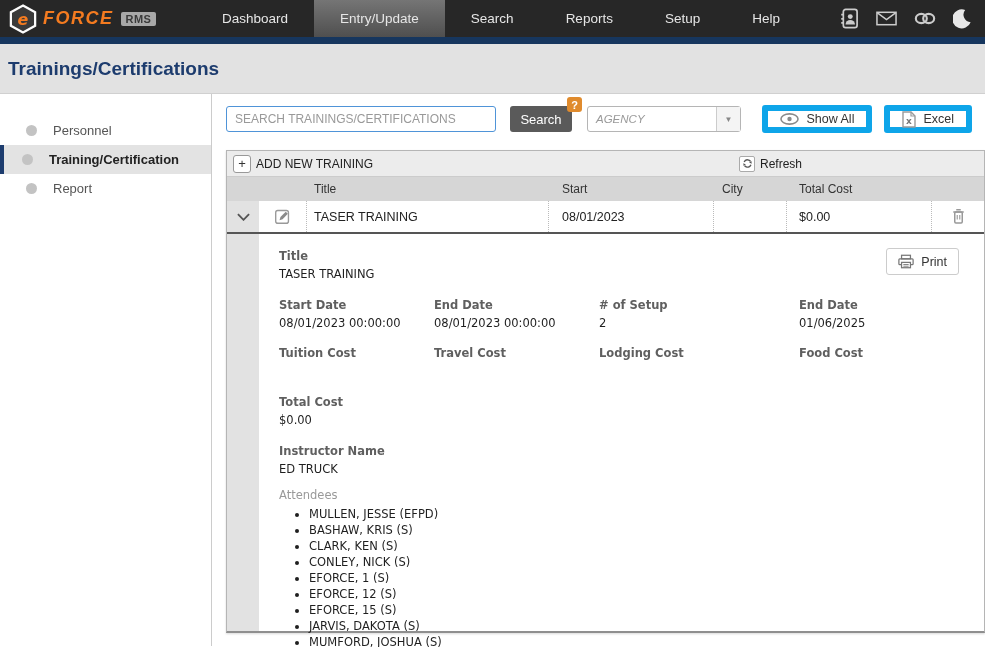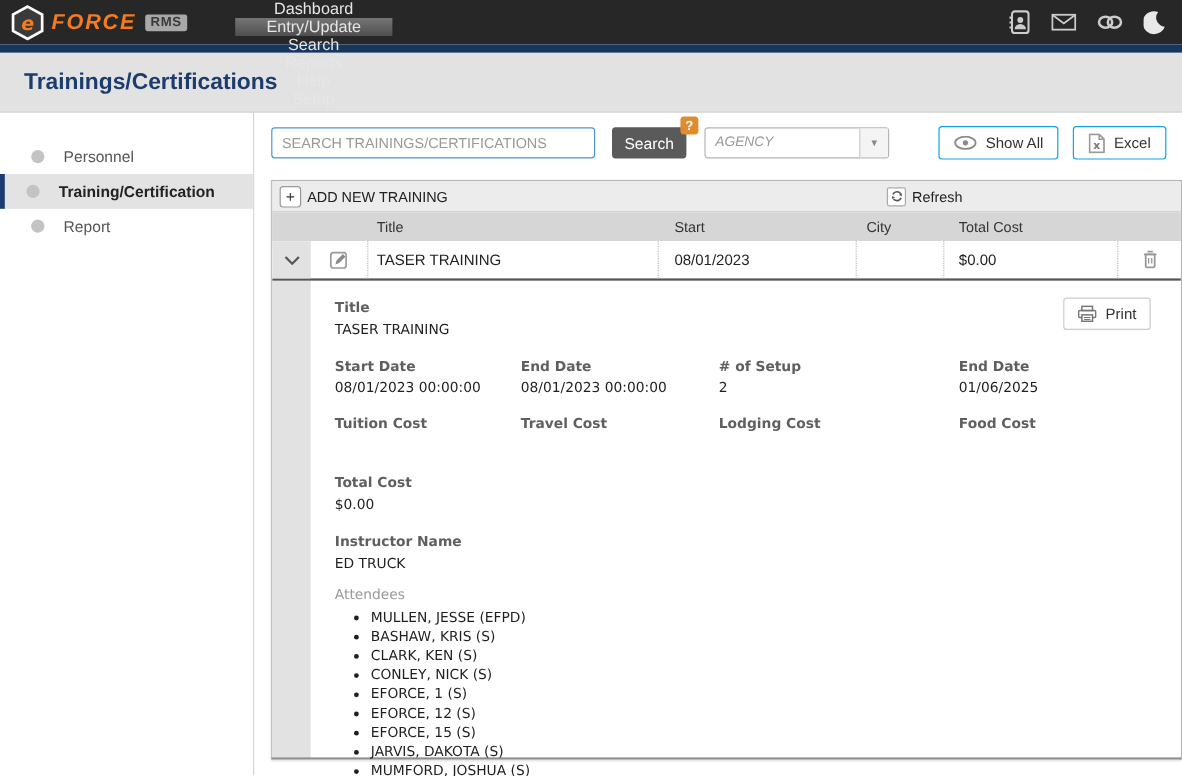--- a/index.html
+++ b/index.html
@@ -6,32 +6,32 @@
   html,body { width:985px; height:647px; overflow:hidden; background:#fff;
     font-family:"Liberation Sans", sans-serif; }
 
   
   .navbar { height:37px; background:#272727; display:flex; align-items:center; }
   .brand { display:flex; align-items:center; padding-left:9px; width:196px; }
   .brand-force { color:#f47b20; font-size:18px; font-weight:bold; font-style:italic;
     letter-spacing:1.5px; margin-left:6px; }
   .brand-rms { background:#a8a8a8; color:#3a3a3a; font-weight:bold; font-size:11px;
     padding:1px 5px; border-radius:2px; margin-left:7px; letter-spacing:0.5px; }
-  .nav-links { display:flex; align-items:center; height:100%;flex-direction:column; }
+  .nav-links { display:flex; align-items:center; height:100%; }
   .nav-link { color:#e6e6e6; font-size:13.5px; padding:0 26px; height:100%;
     display:flex; align-items:center; cursor:pointer; }
   .nav-link.active { background:linear-gradient(#757575,#4f4f4f); }
   .nav-icons { margin-left:auto; display:flex; align-items:center; gap:17px; padding-right:14px; }
   .nav-icon { display:flex; align-items:center; cursor:pointer; }
   .blue-bar { height:7px; background:#16365e; }
 
   
   .titlebar { height:50px; background:#e2e2e2; display:flex; align-items:center;
     border-bottom:1px solid #d0d0d0; }
-  .page-title { color:#1d3c6e; font-size:19px; font-weight:bold; padding-left:20px; }
+  .page-title { color:#1d3c6e; font-size:19px; font-weight:bold; padding-left:8px; }
 
   
   .body { display:flex; height:552px; }
   .sidebar { width:238px; border-right:1px solid #ccc; padding-top:22px; background:#fff; }
   .side-item { display:flex; align-items:center; height:29px; font-size:13px; color:#555;
     cursor:pointer; border-left:4px solid transparent; }
   .side-item .bullet { width:11px; height:11px; border-radius:50%; background:#c3c3c3;
     margin:0 16px 0 22px; }
   .side-item.active { background:#e3e3e3; border-left:4px solid #1d3c6e; color:#222;
     font-weight:bold; }
@@ -49,21 +49,21 @@
     height:26px; width:62px; font-size:13px; cursor:pointer; font-family:"Liberation Sans",sans-serif; }
   .help-badge { position:absolute; top:-9px; right:-10px; background:#e08b2d; color:#fff;
     font-size:11px; font-weight:bold; width:15px; height:15px; border-radius:3px;
     display:flex; align-items:center; justify-content:center; cursor:pointer; }
   .agency-select { margin-left:15px; width:154px; height:26px; border:1px solid #b5b5b5;
     border-radius:3px; display:flex; align-items:center; cursor:pointer; background:#fff;font-style:italic; }
   .agency-value { flex:1; color:#999; font-size:11.5px; padding-left:8px; }
   .agency-arrow { width:24px; height:100%; border-left:1px solid #ccc; background:#f4f4f4;
     display:flex; align-items:center; justify-content:center; color:#888; font-size:8px; }
   .right-btns { margin-left:auto; display:flex; gap:12px; padding-right:13px; }
-  .tool-btn { height:28px; background:#fff; border:1px solid #0ea5e9; border-radius:3px;
+  .tool-btn { height:28px; background:#fff; border:6px solid #0ea5e9; border-radius:3px;
     display:flex; align-items:center; gap:7px; padding:0 12px; font-size:12.5px; color:#333;
     cursor:pointer; font-family:"Liberation Sans",sans-serif; }
 
   
   .grid { margin-top:17px; width:759px; border:1px solid #b5b5b5; border-bottom:2px solid #8f8f8f;
     box-shadow:0 1px 2px rgba(0,0,0,0.15); }
   .grid-toolbar { height:26px; background:#ececec; border-bottom:1px solid #ccc;
     display:flex; align-items:center; position:relative; font-size:12px; color:#222; }
   .plus-box { width:18px; height:18px; background:#fff; border:1px solid #999; border-radius:3px;
     display:flex; align-items:center; justify-content:center; font-size:13px; color:#333;
@@ -116,22 +116,22 @@
       </svg>
     </span>
     <span class="brand-force">FORCE</span>
     <span class="brand-rms">RMS</span>
   </div>
   <div class="nav-links">
     <div class="nav-link">Dashboard</div>
     <div class="nav-link active">Entry/Update</div>
     <div class="nav-link">Search</div>
     <div class="nav-link">Reports</div>
+    <div class="nav-link">Setup</div>
     <div class="nav-link">Help</div>
-    <div class="nav-link">Setup</div>
   </div>
   <div class="nav-icons">
     <span class="nav-icon">
       <svg width="19" height="21" viewBox="0 0 20 22">
         <rect x="3.5" y="1.5" width="14.5" height="19" rx="2.5" fill="none" stroke="#cccccc" stroke-width="1.8"></rect>
         <path d="M3.5 7 h-2.2 M3.5 11.3 h-2.2 M3.5 15.6 h-2.2" stroke="#cccccc" stroke-width="1.8"></path>
         <circle cx="10.8" cy="9" r="2.6" fill="#cccccc"></circle>
         <path d="M5.8 17.2 a5 4.6 0 0 1 10 0 z" fill="#cccccc"></path>
       </svg>
     </span>

